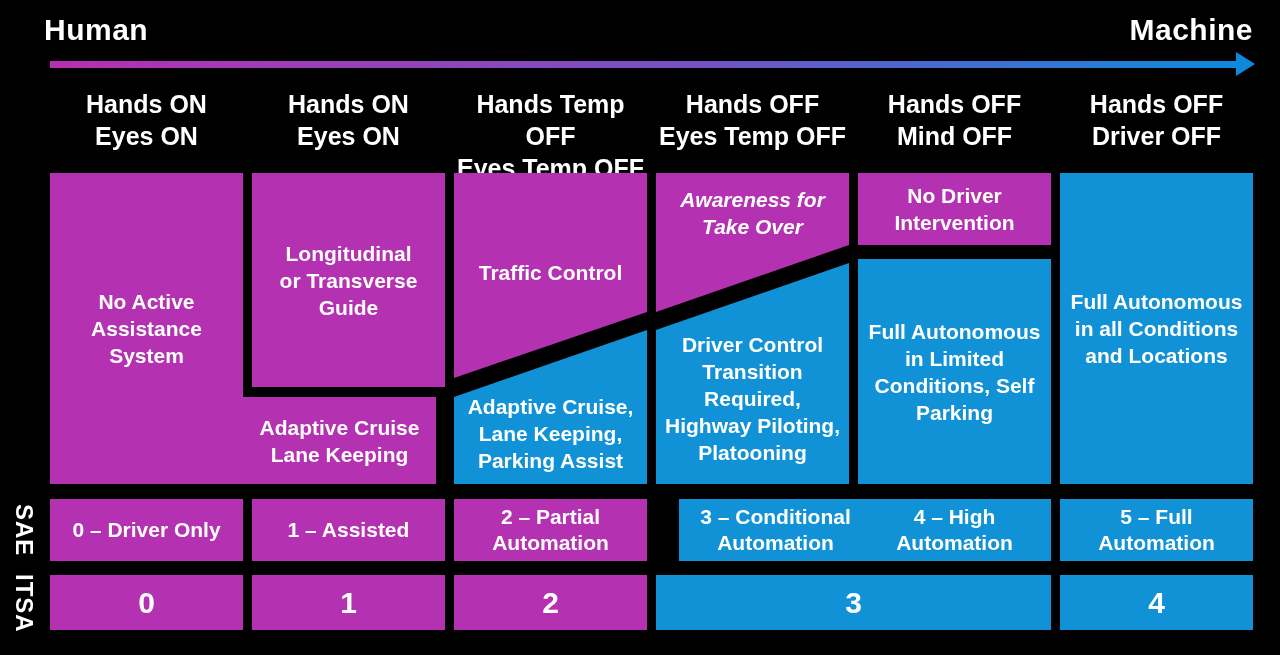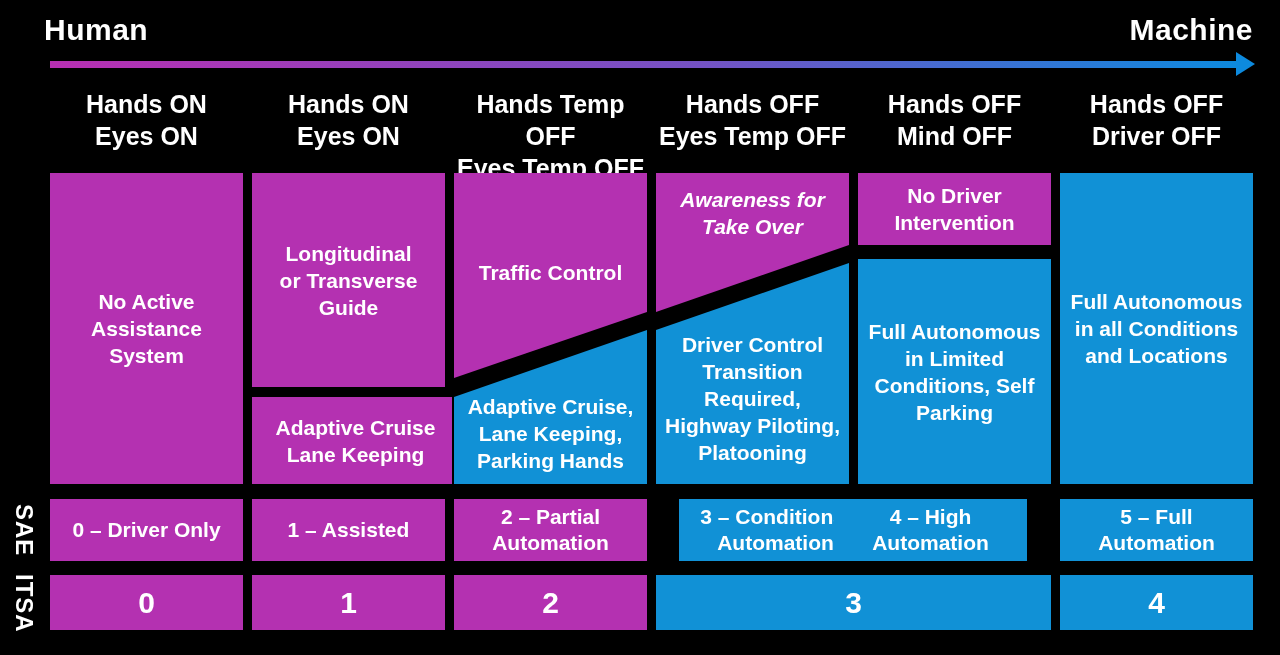--- a/index.html
+++ b/index.html
@@ -76,37 +76,37 @@
     </div>
   </div>
 
   <div class="abs box magenta" style="left:252px; top:173px; width:193px; height:214px;">
     <div>
       <span class="ln">Longitudinal</span>
       <span class="ln">or Transverse</span>
       <span class="ln">Guide</span>
     </div>
   </div>
-  <div class="abs box magenta" style="left:252px; top:397px; width:193px; height:87px;padding-left:7px;">
+  <div class="abs box magenta" style="left:236px; top:397px; width:193px; height:87px;padding-left:7px;">
     <div>
       <span class="ln">Adaptive Cruise</span>
       <span class="ln">Lane Keeping</span>
     </div>
   </div>
 
   <div class="abs" style="left:454px; top:173px; width:193px; height:311px;">
     <div class="poly magenta" style="clip-path:polygon(0 0, 100% 0, 100% 139px, 0 205px);"></div>
     <div class="poly blue" style="clip-path:polygon(0 224px, 100% 157px, 100% 100%, 0 100%);"></div>
     <div class="ptxt" style="top:86px;">
       <span class="ln">Traffic Control</span>
     </div>
     <div class="ptxt" style="bottom:10px;">
       <span class="ln">Adaptive Cruise,</span>
       <span class="ln">Lane Keeping,</span>
-      <span class="ln">Parking Hands</span>
+      <span class="ln">Parking Assist</span>
     </div>
   </div>
 
   <div class="abs" style="left:656px; top:173px; width:193px; height:311px;">
     <div class="poly magenta" style="clip-path:polygon(0 0, 100% 0, 100% 72px, 0 139px);"></div>
     <div class="poly blue" style="clip-path:polygon(0 157px, 100% 90px, 100% 100%, 0 100%);"></div>
     <div class="ptxt" style="top:13px;font-style:italic;">
       <span class="ln">Awareness for</span>
       <span class="ln">Take Over</span>
     </div>
@@ -160,21 +160,21 @@
       <span class="ln">2 – Partial</span>
       <span class="ln">Automation</span>
     </div>
   </div>
   <div class="abs box blue saecell" style="left:679px;">
     <div>
       <span class="ln">3 – Conditional</span>
       <span class="ln">Automation</span>
     </div>
   </div>
-  <div class="abs box blue saecell" style="left:834px;">
+  <div class="abs box blue saecell" style="left:858px;">
     <div>
       <span class="ln">4 – High</span>
       <span class="ln">Automation</span>
     </div>
   </div>
   <div class="abs box blue saecell" style="left:1060px;">
     <div>
       <span class="ln">5 – Full</span>
       <span class="ln">Automation</span>
     </div>

